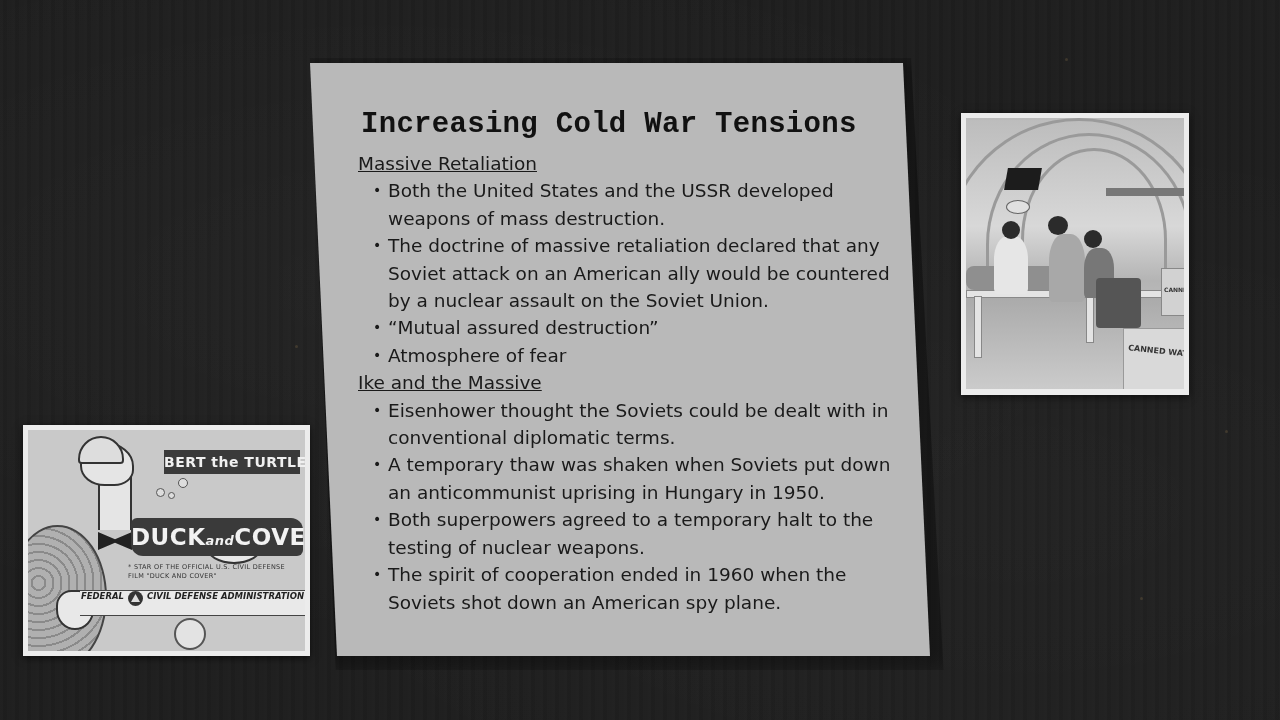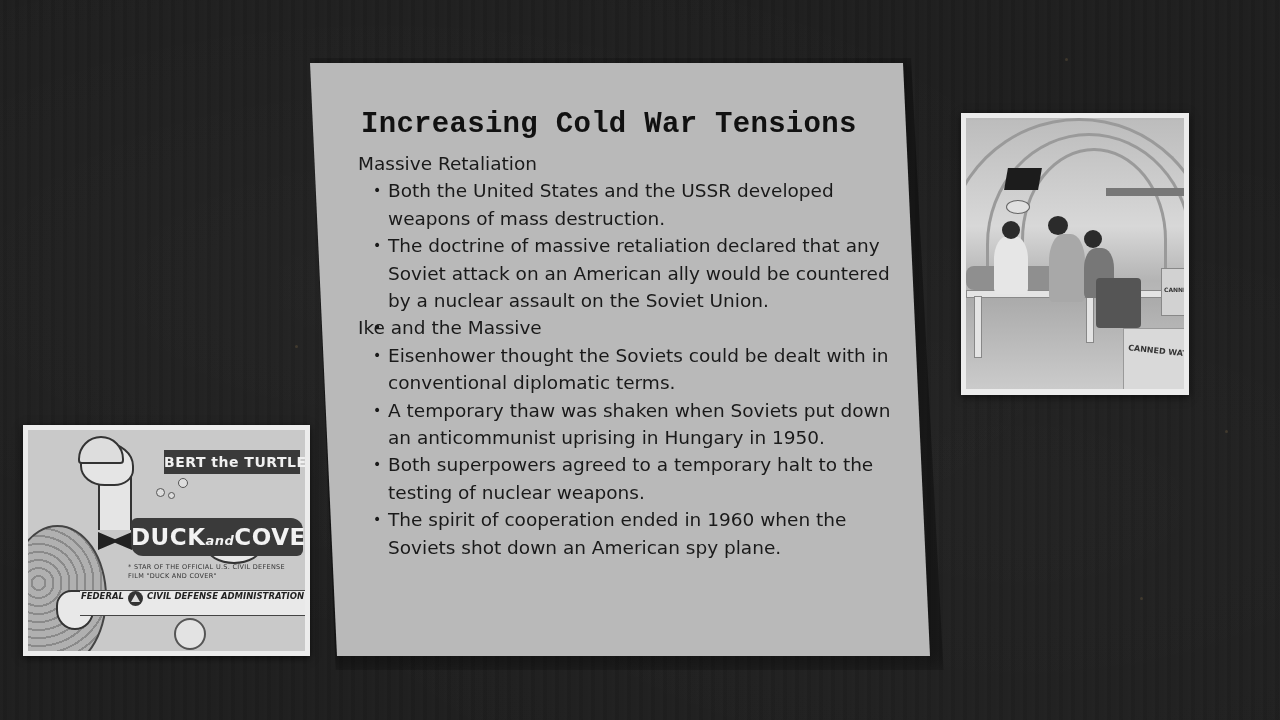--- a/index.html
+++ b/index.html
@@ -34,21 +34,21 @@
       position: absolute; left: 345px; top: 92px;
       font-family: "Liberation Mono", "DejaVu Sans Mono", monospace;
       font-weight: bold; font-size: 29px; color: #111;
       letter-spacing: 0.3px; white-space: nowrap;
     }
     .content {
       position: absolute; left: 358px; top: 150px; width: 545px;
       font-family: "DejaVu Sans", sans-serif;
       font-size: 18.5px; line-height: 27.4px; color: #1a1a1a;
     }
-    .section-head { margin: 0; }
+    .section-head { margin: 0; text-decoration: underline; }
     .bullets { list-style: none; margin: 0; padding: 0 0 0 30px; }
     .bullets li { position: relative; }
     .bullets li .dot {
       position: absolute; left: -15px; top: 0; font-size: 14px;
     }
 
     
     .photo-frame {
       position: absolute; background: #ececec;
       box-shadow: 0 2px 8px rgba(0,0,0,0.6);
@@ -175,22 +175,22 @@
 <div class="panel"></div>
 
 <h1 class="title" style="margin:16px;text-align:center;">Increasing Cold War Tensions</h1>
 
 <div class="content">
   <div>
     <p class="section-head">Massive Retaliation</p>
     <ul class="bullets">
       <li><span class="dot">•</span><span>Both the United States and the USSR developed weapons of mass destruction.</span></li>
       <li><span class="dot">•</span><span>The doctrine of massive retaliation declared that any Soviet attack on an American ally would be countered by a nuclear assault on the Soviet Union.</span></li>
-      <li><span class="dot">•</span></li>
-      <li><span class="dot">•</span></li>
+      <li><span class="dot">•</span><span>“Mutual assured destruction”</span></li>
+      <li><span class="dot">•</span><span>Atmosphere of fear</span></li>
     </ul>
   </div>
   <div>
     <p class="section-head">Ike and the Massive</p>
     <ul class="bullets">
       <li><span class="dot">•</span><span>Eisenhower thought the Soviets could be dealt with in conventional diplomatic terms.</span></li>
       <li><span class="dot">•</span><span>A temporary thaw was shaken when Soviets put down an anticommunist uprising in Hungary in 1950.</span></li>
       <li><span class="dot">•</span><span>Both superpowers agreed to a temporary halt to the testing of nuclear weapons.</span></li>
       <li><span class="dot">•</span><span>The spirit of cooperation ended in 1960 when the Soviets shot down an American spy plane.</span></li>
     </ul>

